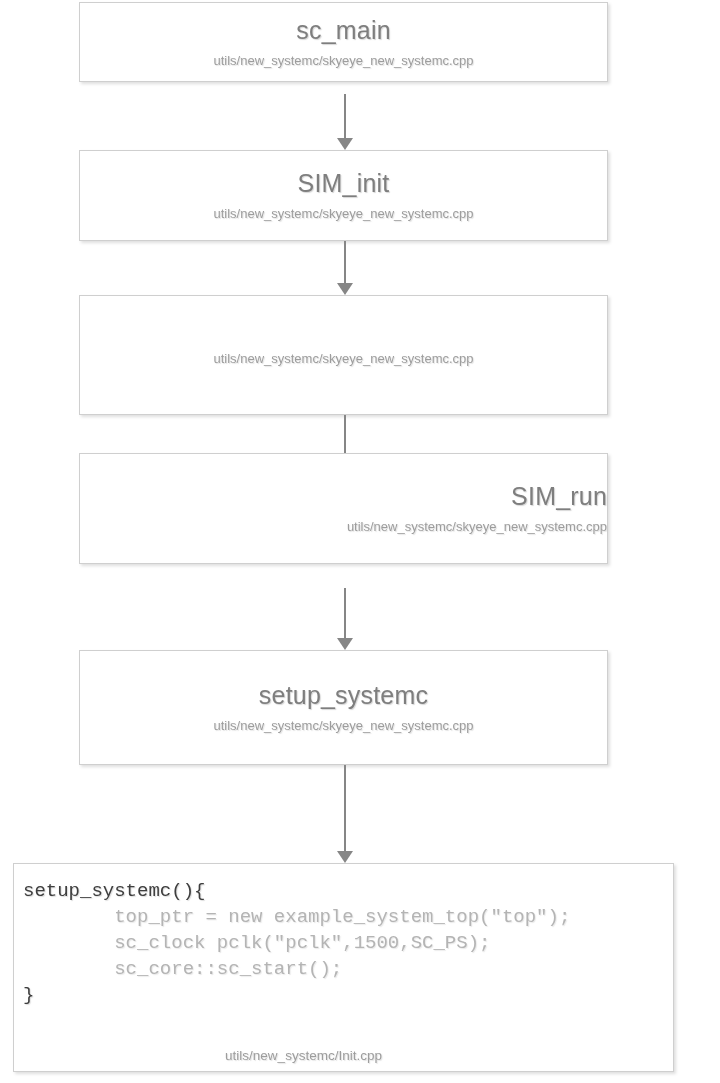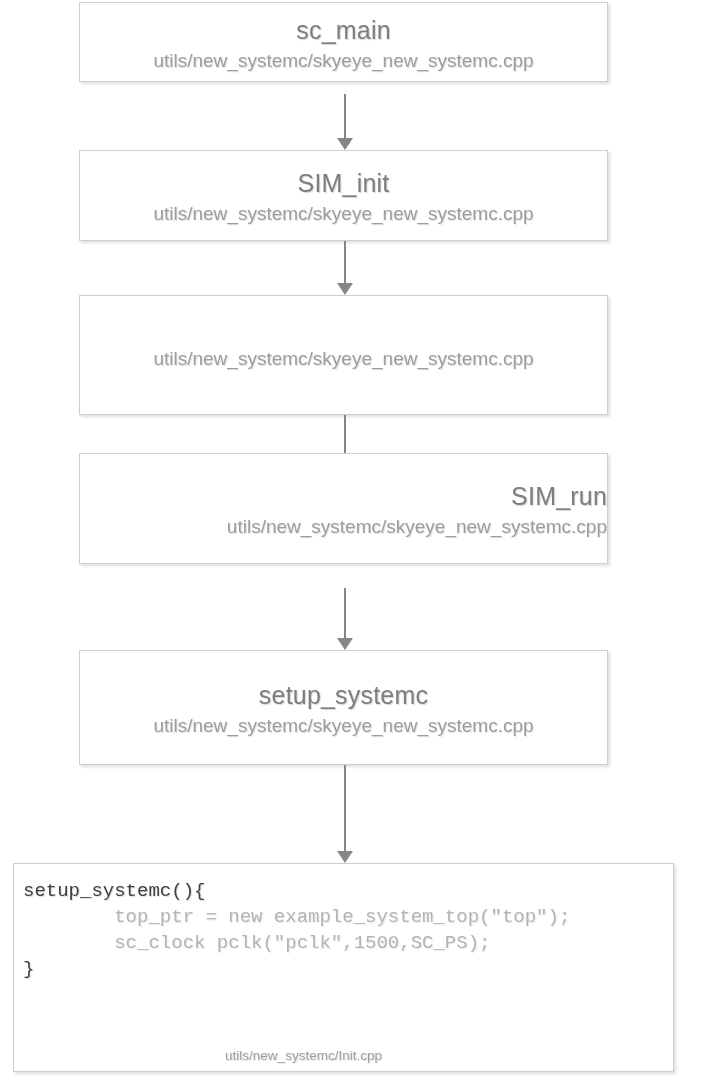--- a/index.html
+++ b/index.html
@@ -43,21 +43,21 @@
   .node-title {
     font-size: 25px;
     line-height: 30px;
     color: #7e7e7e;
     text-shadow: 1px 1px 1px rgba(190,190,190,0.65);
     letter-spacing: 0.2px;
     white-space: nowrap;
   }
 
   .node-sub {
-    font-size: 19px;
+    font-size: 13px;
     line-height: 18px;
     color: #9d9d9d;
     text-shadow: 1px 1px 1px rgba(205,205,205,0.6);
     margin-top: 7px;
     white-space: nowrap;
   }
 
   
   #node-0 { top: 2px;   height: 80px;  }
   #node-1 { top: 150px; height: 91px;  }
@@ -201,17 +201,18 @@
 
   <div class="arrow" id="arrow-4">
     <div class="shaft"></div>
     <div class="head"></div>
   </div>
 
   <div id="code-block">
     <div class="code-line strong">setup_systemc(){</div>
     <div class="code-line">        top_ptr = new example_system_top("top");</div>
     <div class="code-line">        sc_clock pclk("pclk",1500,SC_PS);</div>
+    <div class="code-line">        sc_core::sc_start();</div>
     <div class="code-line strong">}</div>
     <div id="code-caption">utils/new_systemc/Init.cpp</div>
   </div>
 
 </div>
 
 </body></html>

